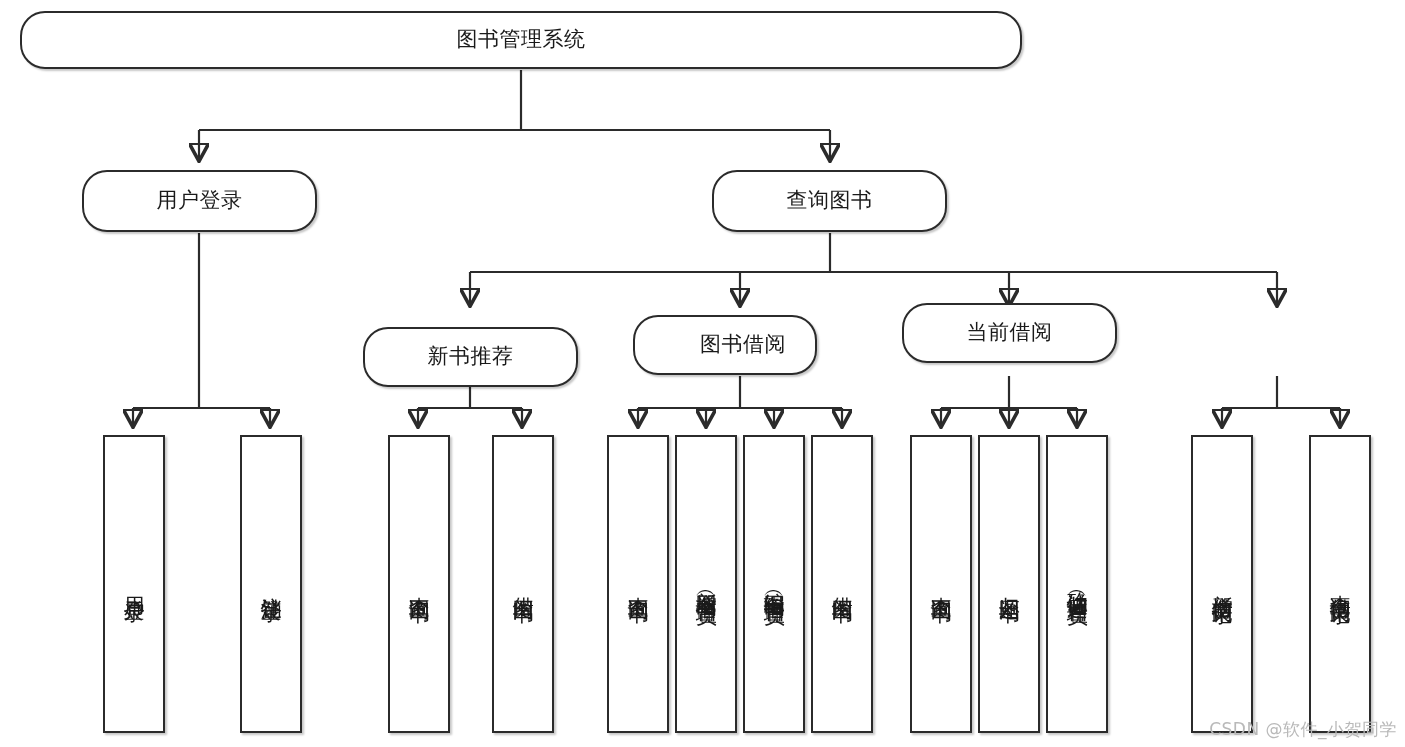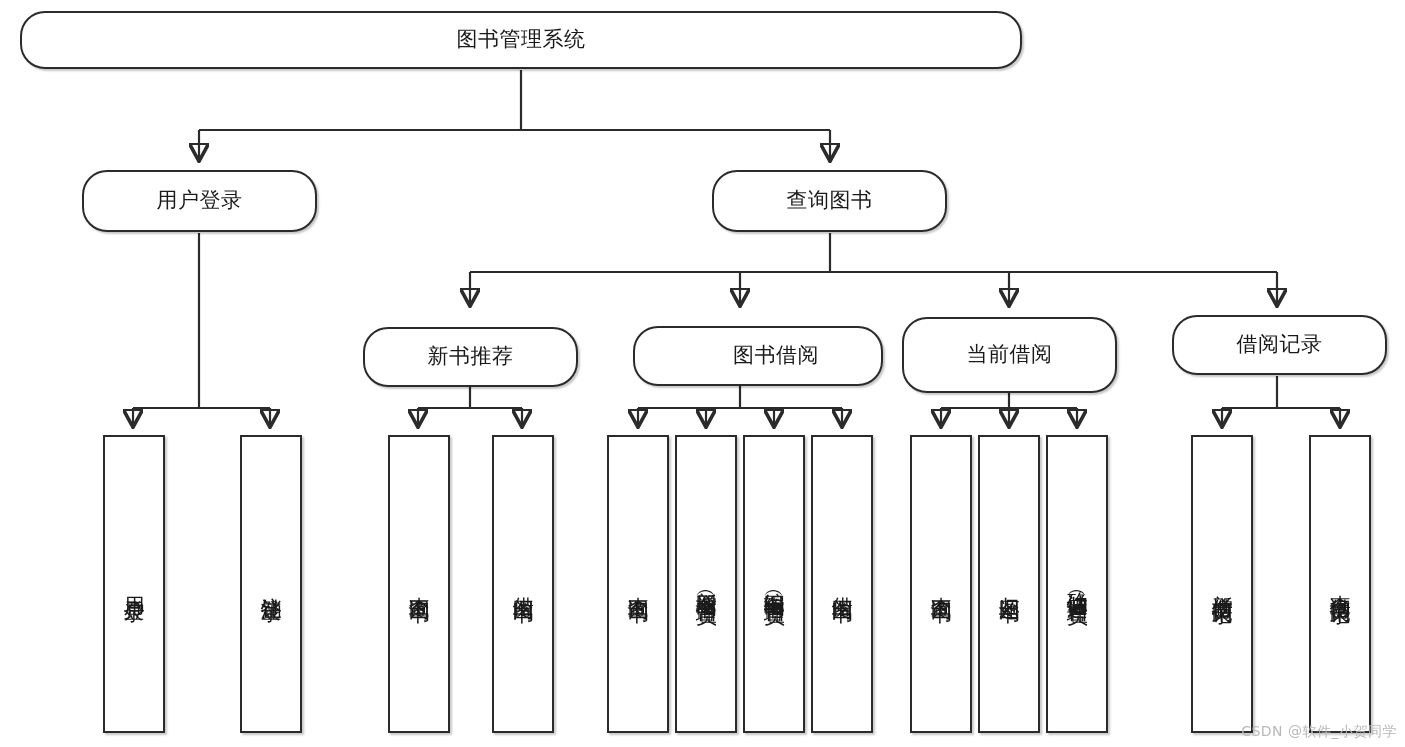--- a/index.html
+++ b/index.html
@@ -59,21 +59,21 @@
   }
   svg.links path, svg.links line {
     stroke: #2b2b2b;
     stroke-width: 2.2;
     fill: none;
   }
   .watermark {
     position: absolute;
     right: 8px;
     bottom: 6px;
-    font-size: 14px;
+    font-size: 17px;
     color: #b9b9b9;
     white-space: nowrap;
     letter-spacing: 0.5px;
     margin-left: 20px;
   }
 </style>
 </head>
 <body>
 
 <div id="canvas">
@@ -135,31 +135,28 @@
   </div>
 
   <div class="node horiz" style="left:712px; top:170px; width:235px; height:62px;">
     <span>查询图书</span>
   </div>
 
   <div class="node horiz" style="left:363px; top:315px; width:215px; height:60px;margin-top:12px;">
     <span>新书推荐</span>
   </div>
 
-  <div class="node horiz" style="left:633px; top:326px; width:250px; height:60px;padding-left:36px;">
+  <div class="node horiz" style="left:633px; top:315px; width:184px; height:60px;padding-left:36px;">
     <span>图书借阅</span>
   </div>
 
-  <div class="node horiz" style="left:902px; top:317px; width:215px; height:76px;text-align:right;">
+  <div class="node horiz" style="left:902px; top:303px; width:215px; height:60px;text-align:right;">
     <span>当前借阅</span>
   </div>
 
-  <div class="node horiz" style="left:1172px; top:315px; width:215px; height:60px;">
-    <span>借阅记录</span>
-  </div>
 
   <div class="node vert" style="left:103px; top:435px; width:62px; height:298px;">
     <span class="vtext">用户登录</span>
   </div>
 
   <div class="node vert" style="left:240px; top:435px; width:62px; height:298px;">
     <span class="vtext">注销登录</span>
   </div>
 
   <div class="node vert" style="left:388px; top:435px; width:62px; height:298px;">

